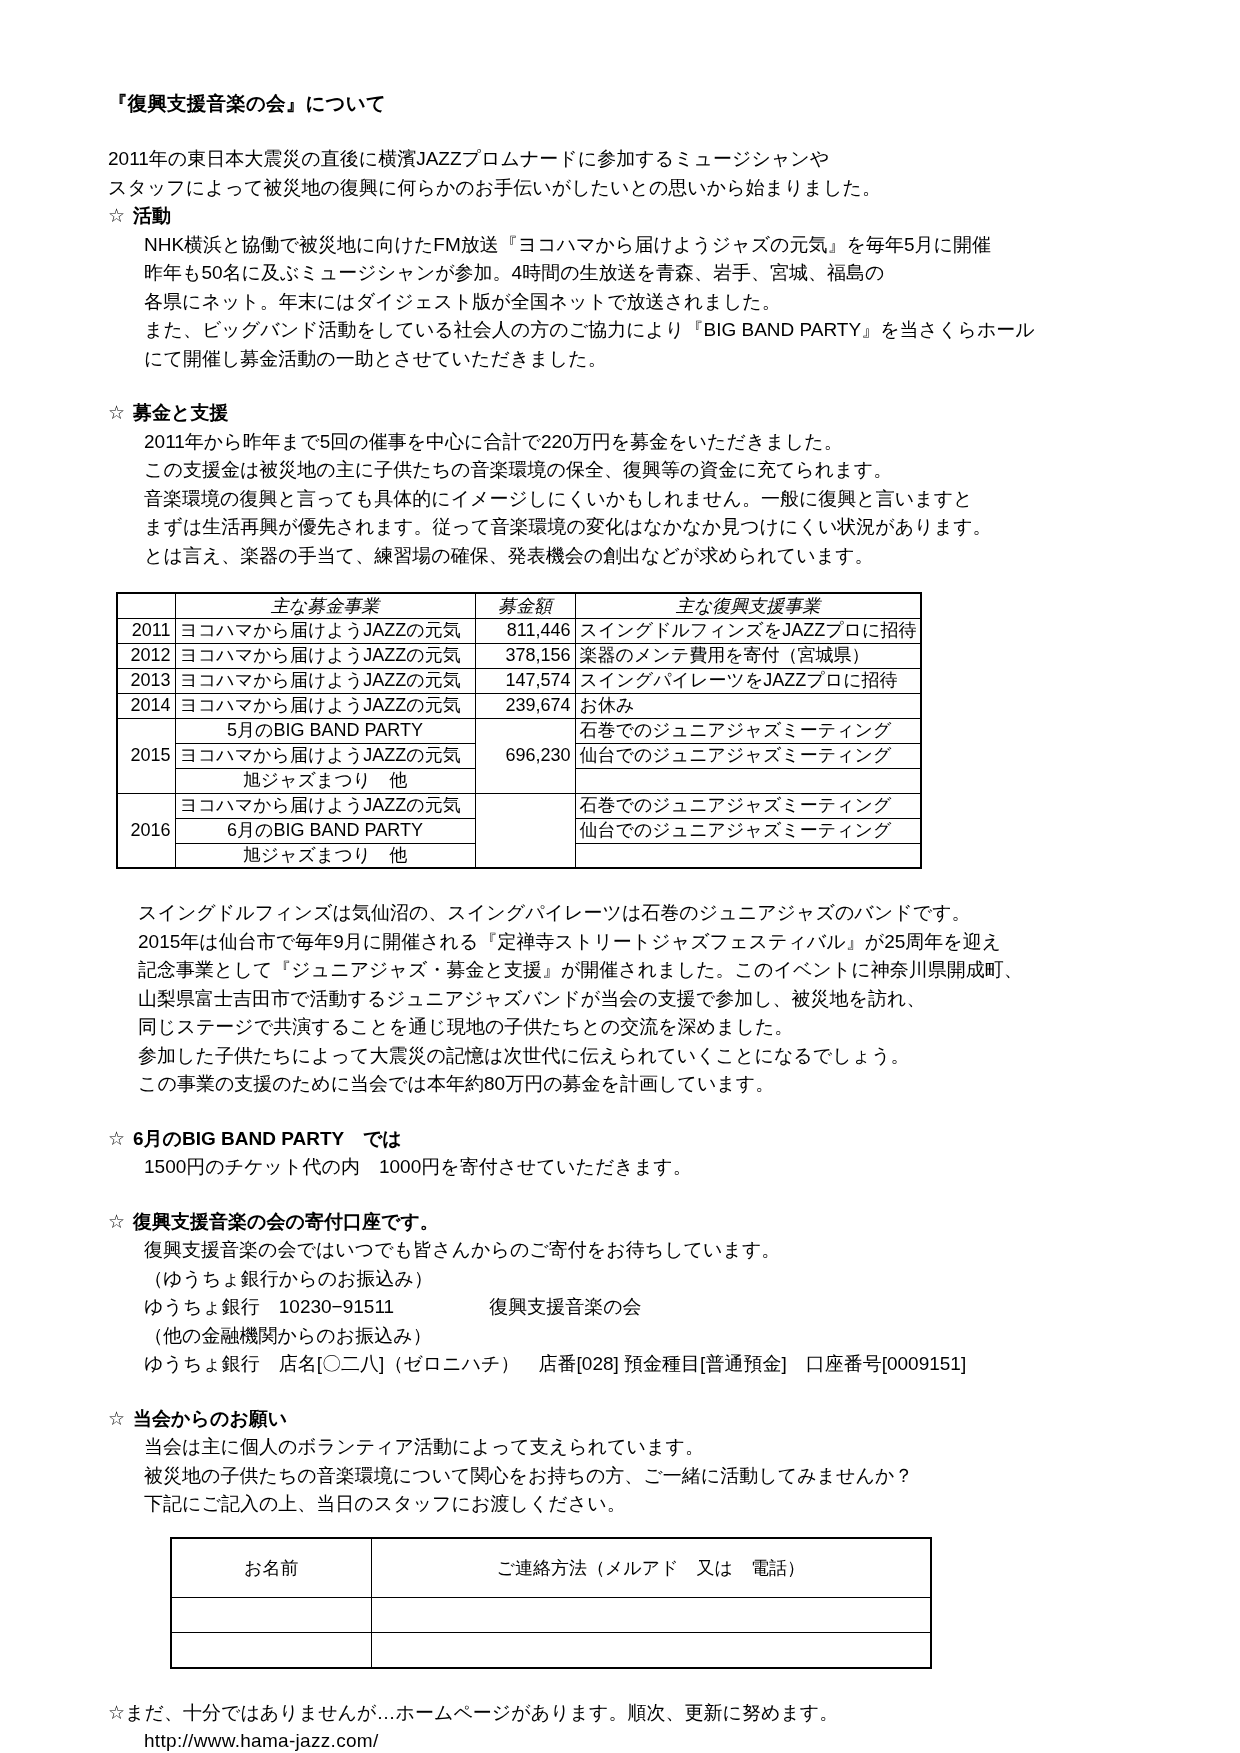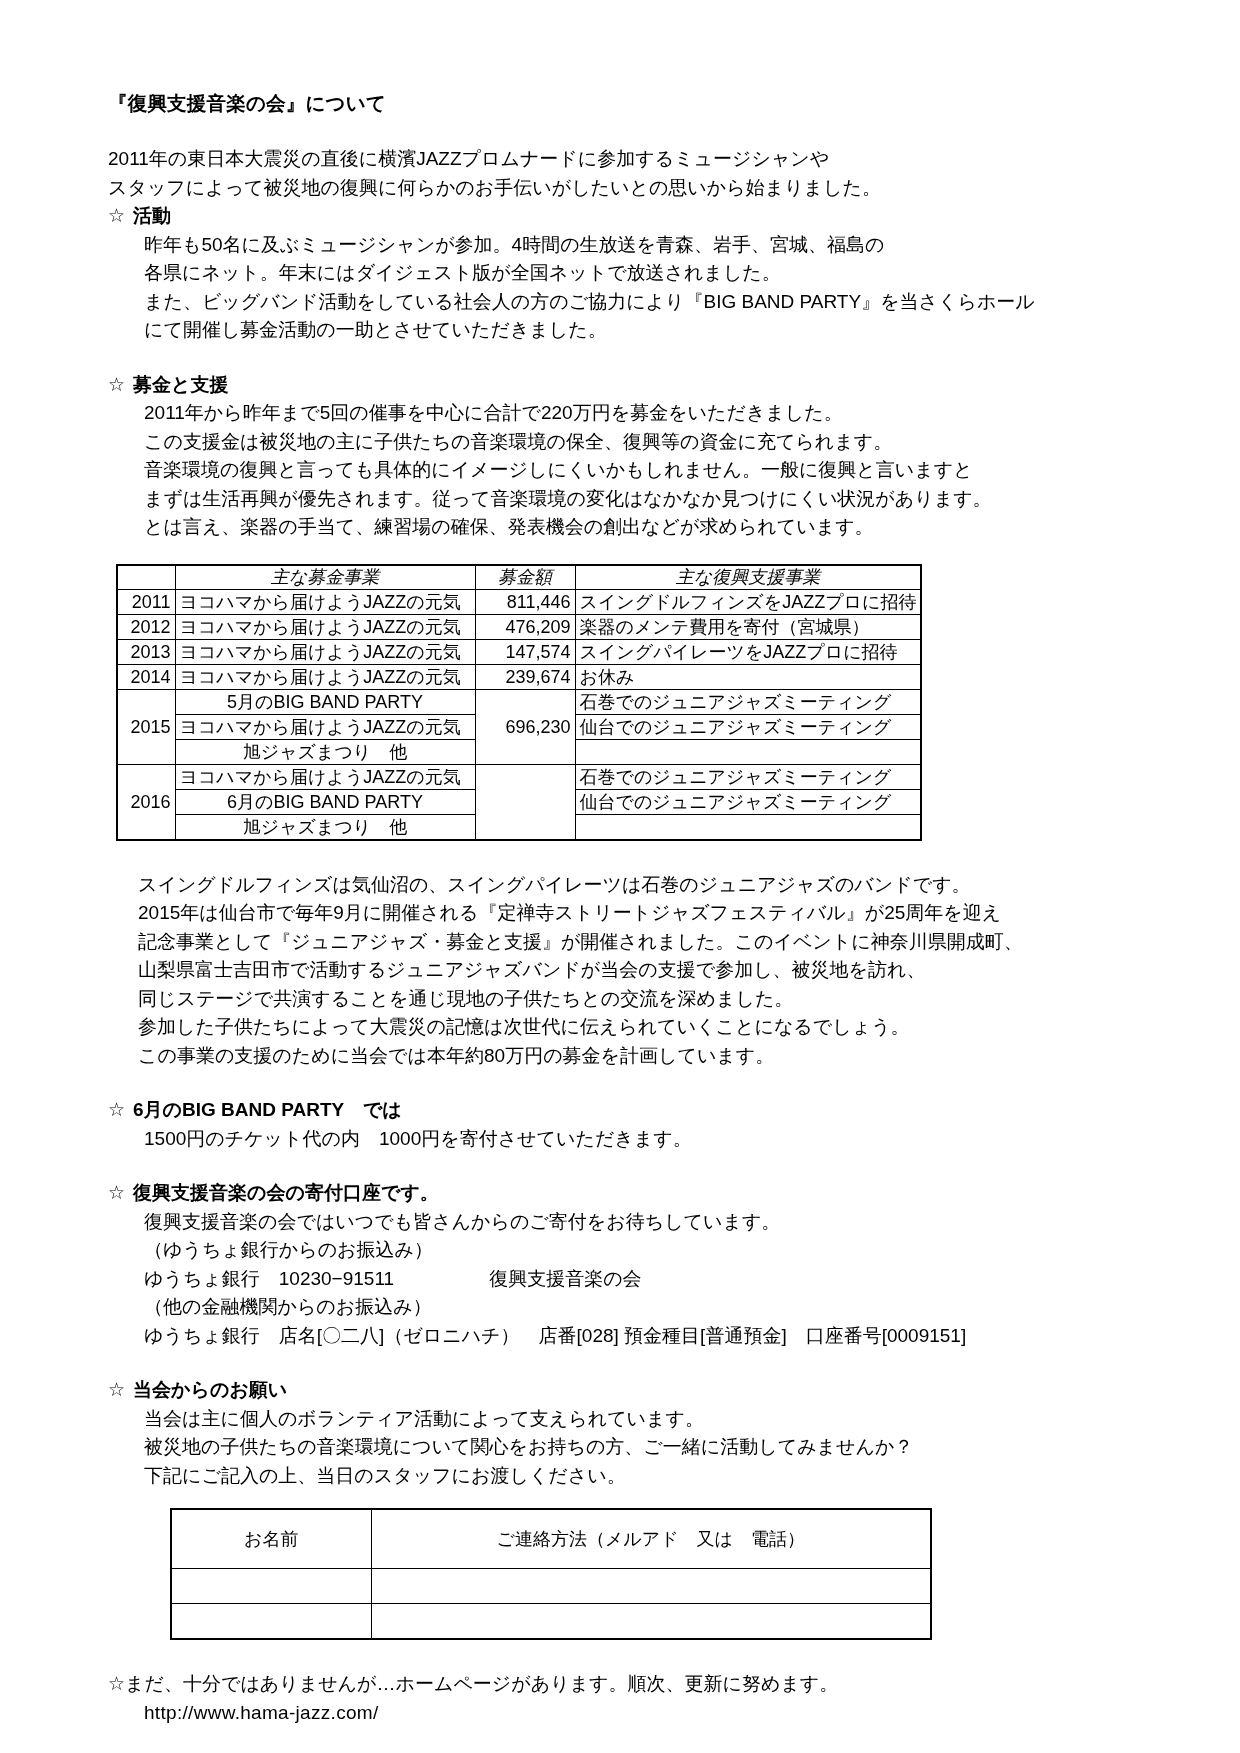--- a/index.html
+++ b/index.html
@@ -140,20 +140,21 @@
     <div class="para">
       <span class="ln">2011年の東日本大震災の直後に横濱JAZZプロムナードに参加するミュージシャンや</span>
       <span class="ln">スタッフによって被災地の復興に何らかのお手伝いがしたいとの思いから始まりました。</span>
     </div>
 
     <div>
       <div class="sec-head">
         <span class="star">☆</span><span>活動</span>
       </div>
       <div class="blk indent1">
+        <span class="ln">NHK横浜と協働で被災地に向けたFM放送『ヨコハマから届けようジャズの元気』を毎年5月に開催</span>
         <span class="ln">昨年も50名に及ぶミュージシャンが参加。4時間の生放送を青森、岩手、宮城、福島の</span>
         <span class="ln">各県にネット。年末にはダイジェスト版が全国ネットで放送されました。</span>
         <span class="ln">また、ビッグバンド活動をしている社会人の方のご協力により『BIG BAND PARTY』を当さくらホール</span>
         <span class="ln">にて開催し募金活動の一助とさせていただきました。</span>
       </div>
     </div>
 
     <div class="sec">
       <div class="sec-head">
         <span class="star">☆</span><span>募金と支援</span>
@@ -179,21 +180,21 @@
         <tr>
           <td class="col-year outer-left">2011</td>
           <td class="col-event">ヨコハマから届けようJAZZの元気</td>
           <td class="col-amount">811,446</td>
           <td class="col-support outer-right">スイングドルフィンズをJAZZプロに招待</td>
         </tr>
 
         <tr>
           <td class="col-year outer-left">2012</td>
           <td class="col-event">ヨコハマから届けようJAZZの元気</td>
-          <td class="col-amount">476,209</td>
+          <td class="col-amount">378,156</td>
           <td class="col-support outer-right">楽器のメンテ費用を寄付（宮城県）</td>
         </tr>
 
         <tr>
           <td class="col-year outer-left">2013</td>
           <td class="col-event">ヨコハマから届けようJAZZの元気</td>
           <td class="col-amount">147,574</td>
           <td class="col-support outer-right">スイングパイレーツをJAZZプロに招待</td>
         </tr>
 

